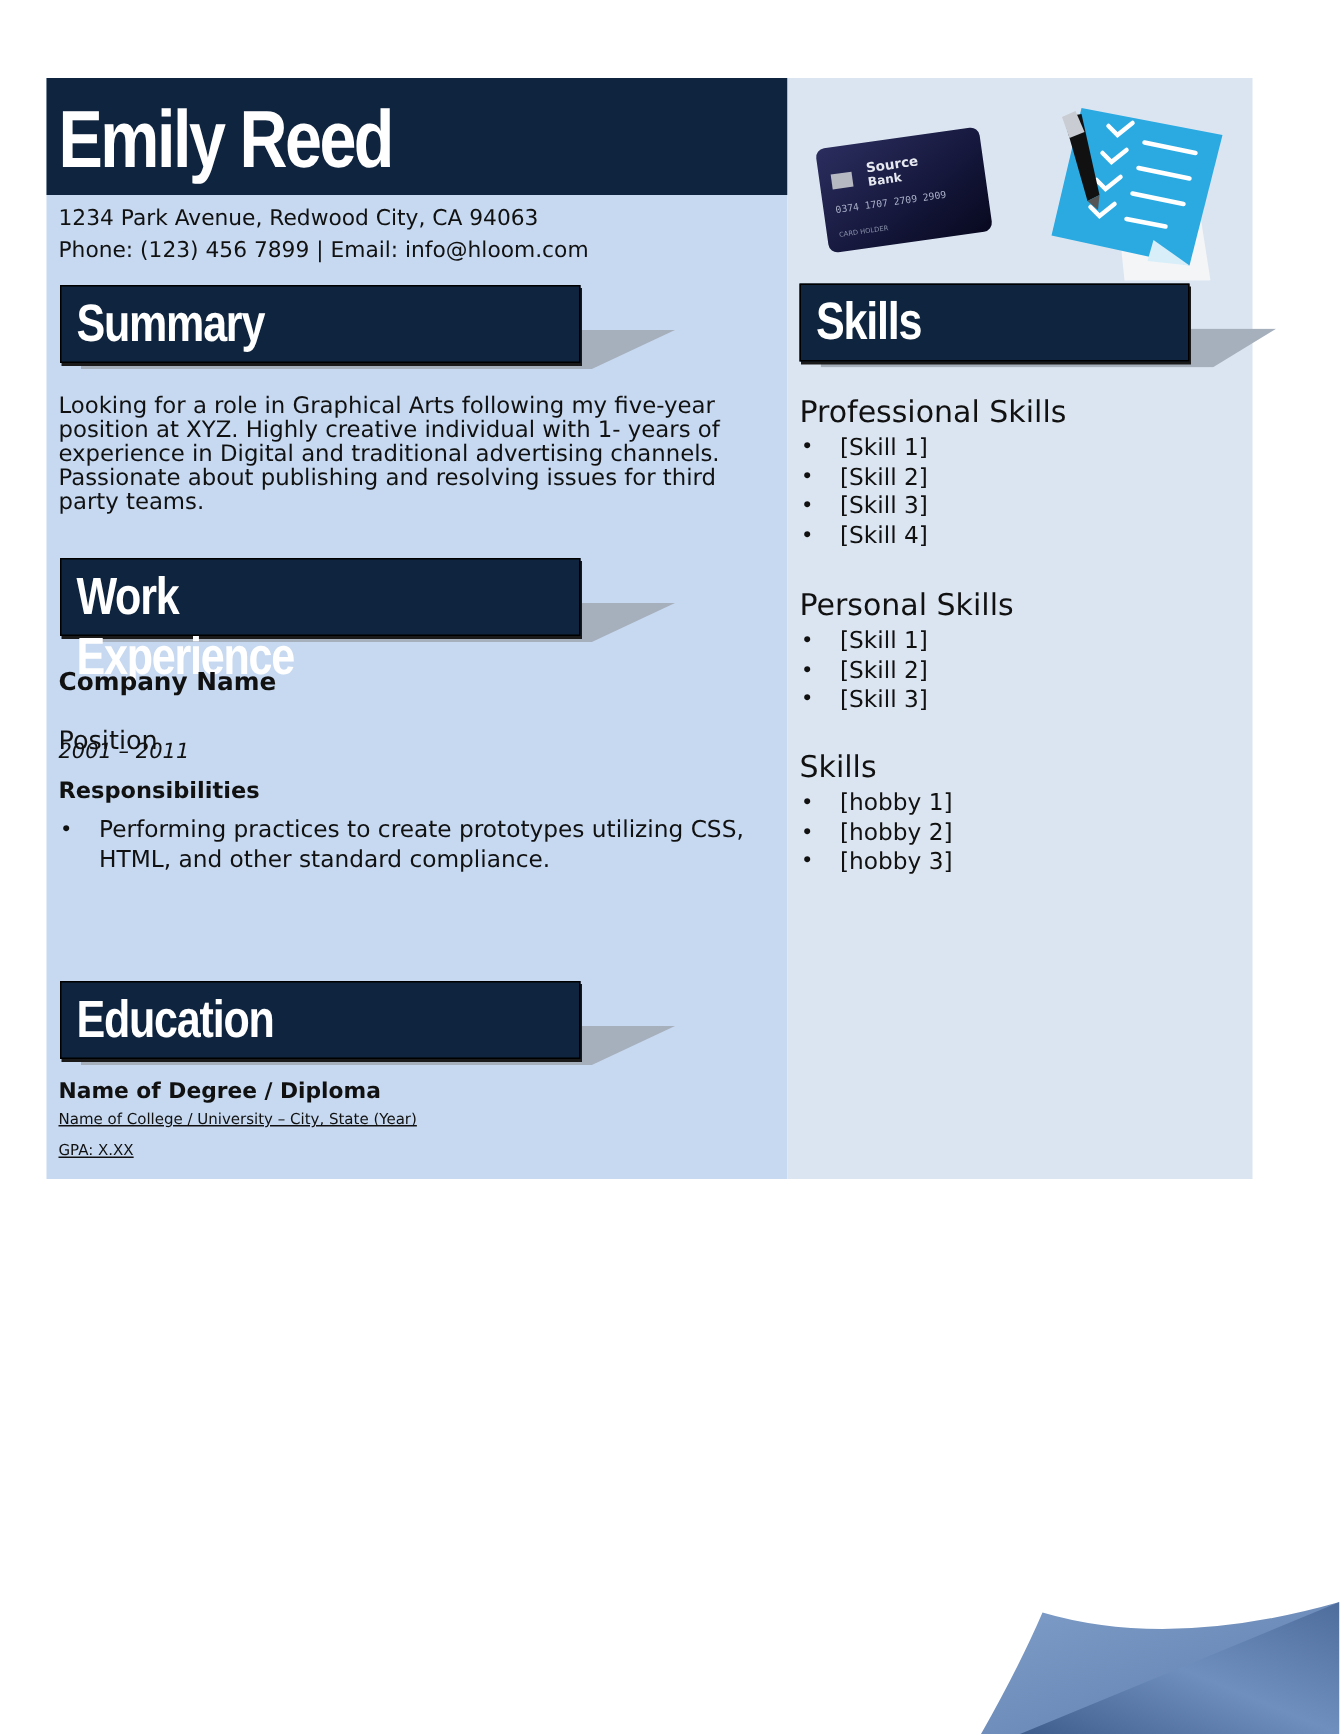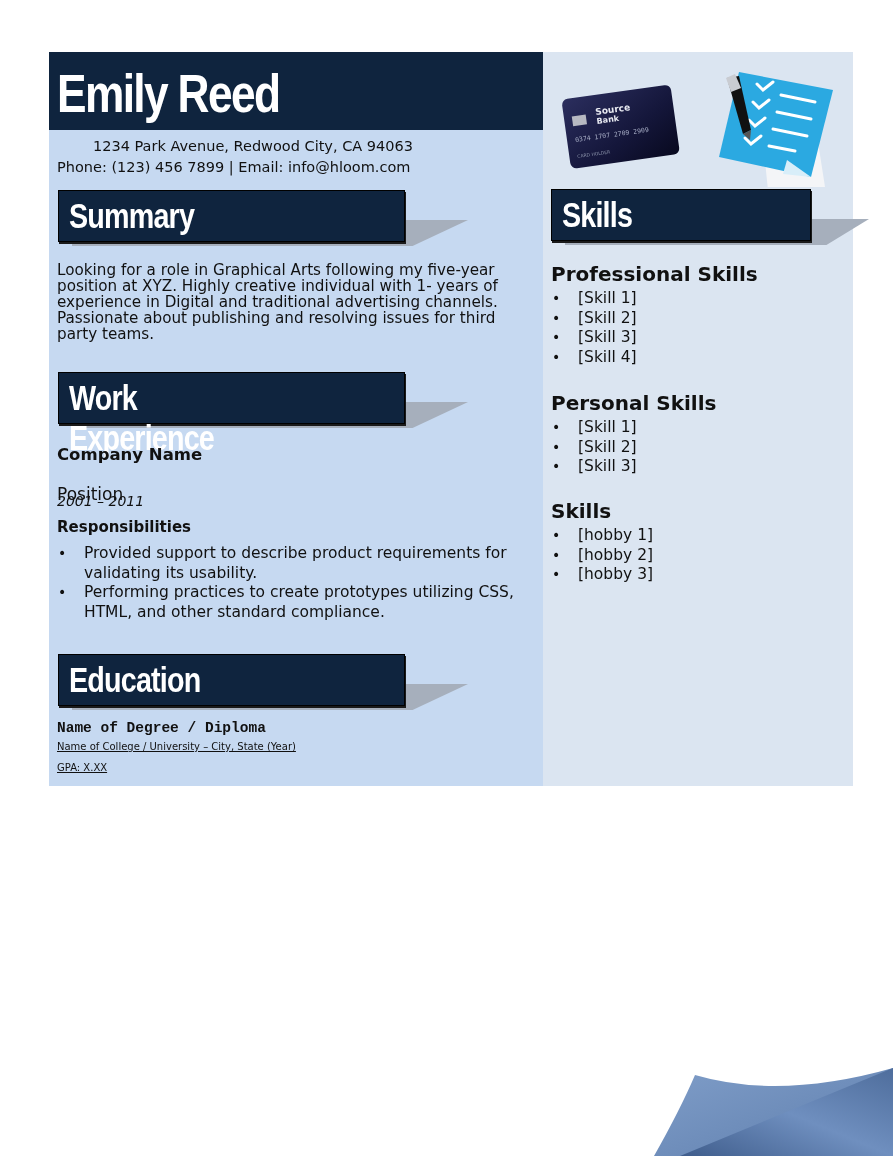--- a/index.html
+++ b/index.html
@@ -1,20 +1,20 @@
 <!DOCTYPE html>
 <html><head>
   <meta charset="utf-8">
   <style>
     html, body { margin: 0; padding: 0; }
     body {
       width: 893px; height: 1156px; background: #ffffff; position: relative; overflow: hidden;
       font-family: "DejaVu Sans", "Liberation Sans", sans-serif; color: #111;
     }
-    .page { position: absolute; left: 49px; top: 52px; width: 804px; height: 690px; }
+    .page { position: absolute; left: 31px; top: 52px; width: 804px; height: 690px; }
     .left { position: absolute; left: 0; top: 0; width: 494px; height: 734px; background: #c6d9f1; }
     .right { position: absolute; left: 494px; top: 0; width: 310px; height: 734px; background: #dbe5f1; }
 
     .name-bar { position: absolute; left: 0; top: 0; width: 494px; height: 78px; background: #0f243e; }
     .name { position: absolute; left: 8px; top: 8px; font-family: "Liberation Sans", sans-serif; font-weight: bold;
       font-size: 54px; color: #fff; letter-spacing: -2px; transform: scaleX(0.82); transform-origin: left top; line-height: 66px; }
     .contact { position: absolute; left: 8px; font-size: 14.5px; color: #111; }
 
     .banner { position: absolute; height: 52px; }
     .banner .shadow { position: absolute; left: 14px; top: 30px; width: 396px; height: 26px; background: #a6afbc;
@@ -29,63 +29,62 @@
     .position { position: absolute; left: 8px; font-size: 17px; margin-top: 16px; }
     .dates { position: absolute; left: 8px; font-style: italic; font-size: 14px; }
     .resp-h { position: absolute; left: 8px; font-weight: bold; font-size: 15px; }
     ul.bullets { position: absolute; margin: 0; padding: 0; list-style: none; }
     ul.bullets li { position: relative; padding-left: 27px; }
     ul.bullets li::before { content: "\2022"; position: absolute; left: 1px; top: 0; font-size: 14px; }
     .resp { left: 8px; width: 480px; font-size: 15.5px; line-height: 19.5px; }
     .edu-degree { position: absolute; left: 8px; font-weight: bold; font-size: 14.5px; }
     .edu-line { position: absolute; left: 8px; font-size: 10px; text-decoration: underline; }
 
-    .skills-h { position: absolute; left: 8px; font-weight: bold; font-size: 20px; }
+    .skills-h { position: absolute; left: 8px; font-weight: normal; font-size: 20px; }
     .skill-list { left: 8px; font-size: 15.5px; line-height: 19.5px; }
 
     .image-area { position: absolute; left: 0; top: 0; width: 310px; height: 135px; }
   </style>
 </head>
 <body>
 
 <div class="page">
   <div class="left">
     <div class="name-bar">
       <div class="name">Emily Reed</div>
     </div>
-    <div class="contact" style="top:86px;margin-left:36px;">1234 Park Avenue, Redwood City, CA 94063</div>
+    <div class="contact" style="top:86px;">1234 Park Avenue, Redwood City, CA 94063</div>
     <div class="contact" style="top:107px;">Phone: (123) 456 7899 | Email: info@hloom.com</div>
 
     <div class="banner" style="left:9px; top:138px;">
       <div class="shadow"></div>
       <div class="box"></div>
       <div class="title">Summary</div>
     </div>
     <div class="para" style="top:210px;">Looking for a role in Graphical Arts following my five-year position at XYZ. Highly creative individual with 1- years of experience in Digital and traditional advertising channels. Passionate about publishing and resolving issues for third party teams.</div>
 
     <div class="banner" style="left:9px; top:320px;">
       <div class="shadow"></div>
       <div class="box"></div>
       <div class="title">Work Experience</div>
     </div>
     <div class="company" style="top:393px;">Company Name</div>
     <div class="position" style="top:416px;">Position</div>
     <div class="dates" style="top:441px;">2001 – 2011</div>
     <div class="resp-h" style="top:466px;">Responsibilities</div>
     <ul class="bullets resp" style="top:492px;">
-      <li>Provided support to describe product requirements for validating its usability.</li>
       <li>Performing practices to create prototypes utilizing CSS, HTML, and other standard compliance.</li>
     </ul>
 
     <div class="banner" style="left:9px; top:602px;">
       <div class="shadow"></div>
       <div class="box"></div>
       <div class="title">Education</div>
     </div>
-    <div class="edu-degree" style="top:668px;font-family:Liberation Mono, monospace;">Name of Degree / Diploma</div>
+    <div class="edu-degree" style="top:668px;">Name of Degree / Diploma</div>
     <div class="edu-line" style="top:689px;">Name of College / University – City, State (Year)</div>
     <div class="edu-line" style="top:710px;">GPA: X.XX</div>
   </div>
 
   <div class="right">
     <svg class="image-area" viewBox="0 0 310 135">
       <g transform="rotate(-8 75 70)">
         <defs>
           <linearGradient id="cardg" x1="0" y1="0" x2="1" y2="1">
             <stop offset="0" stop-color="#2b2e5e"></stop>

